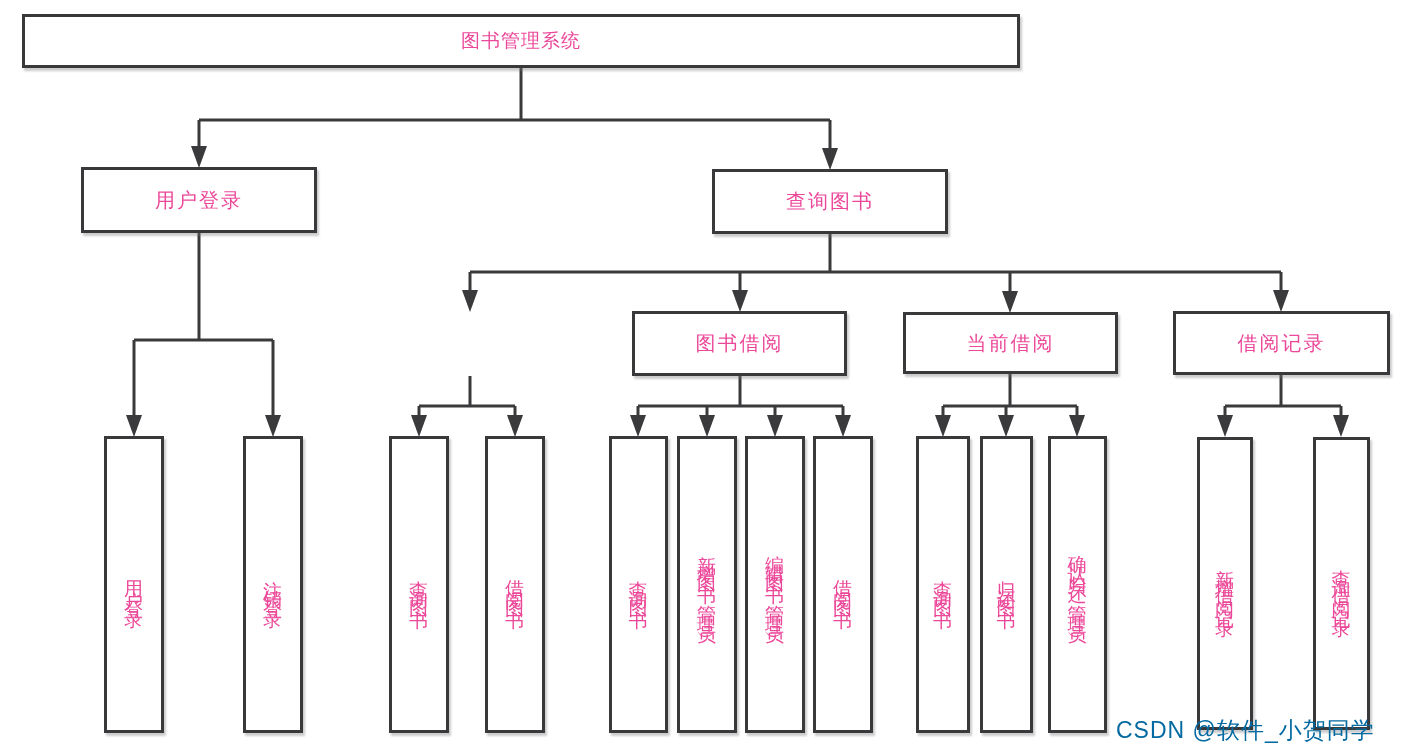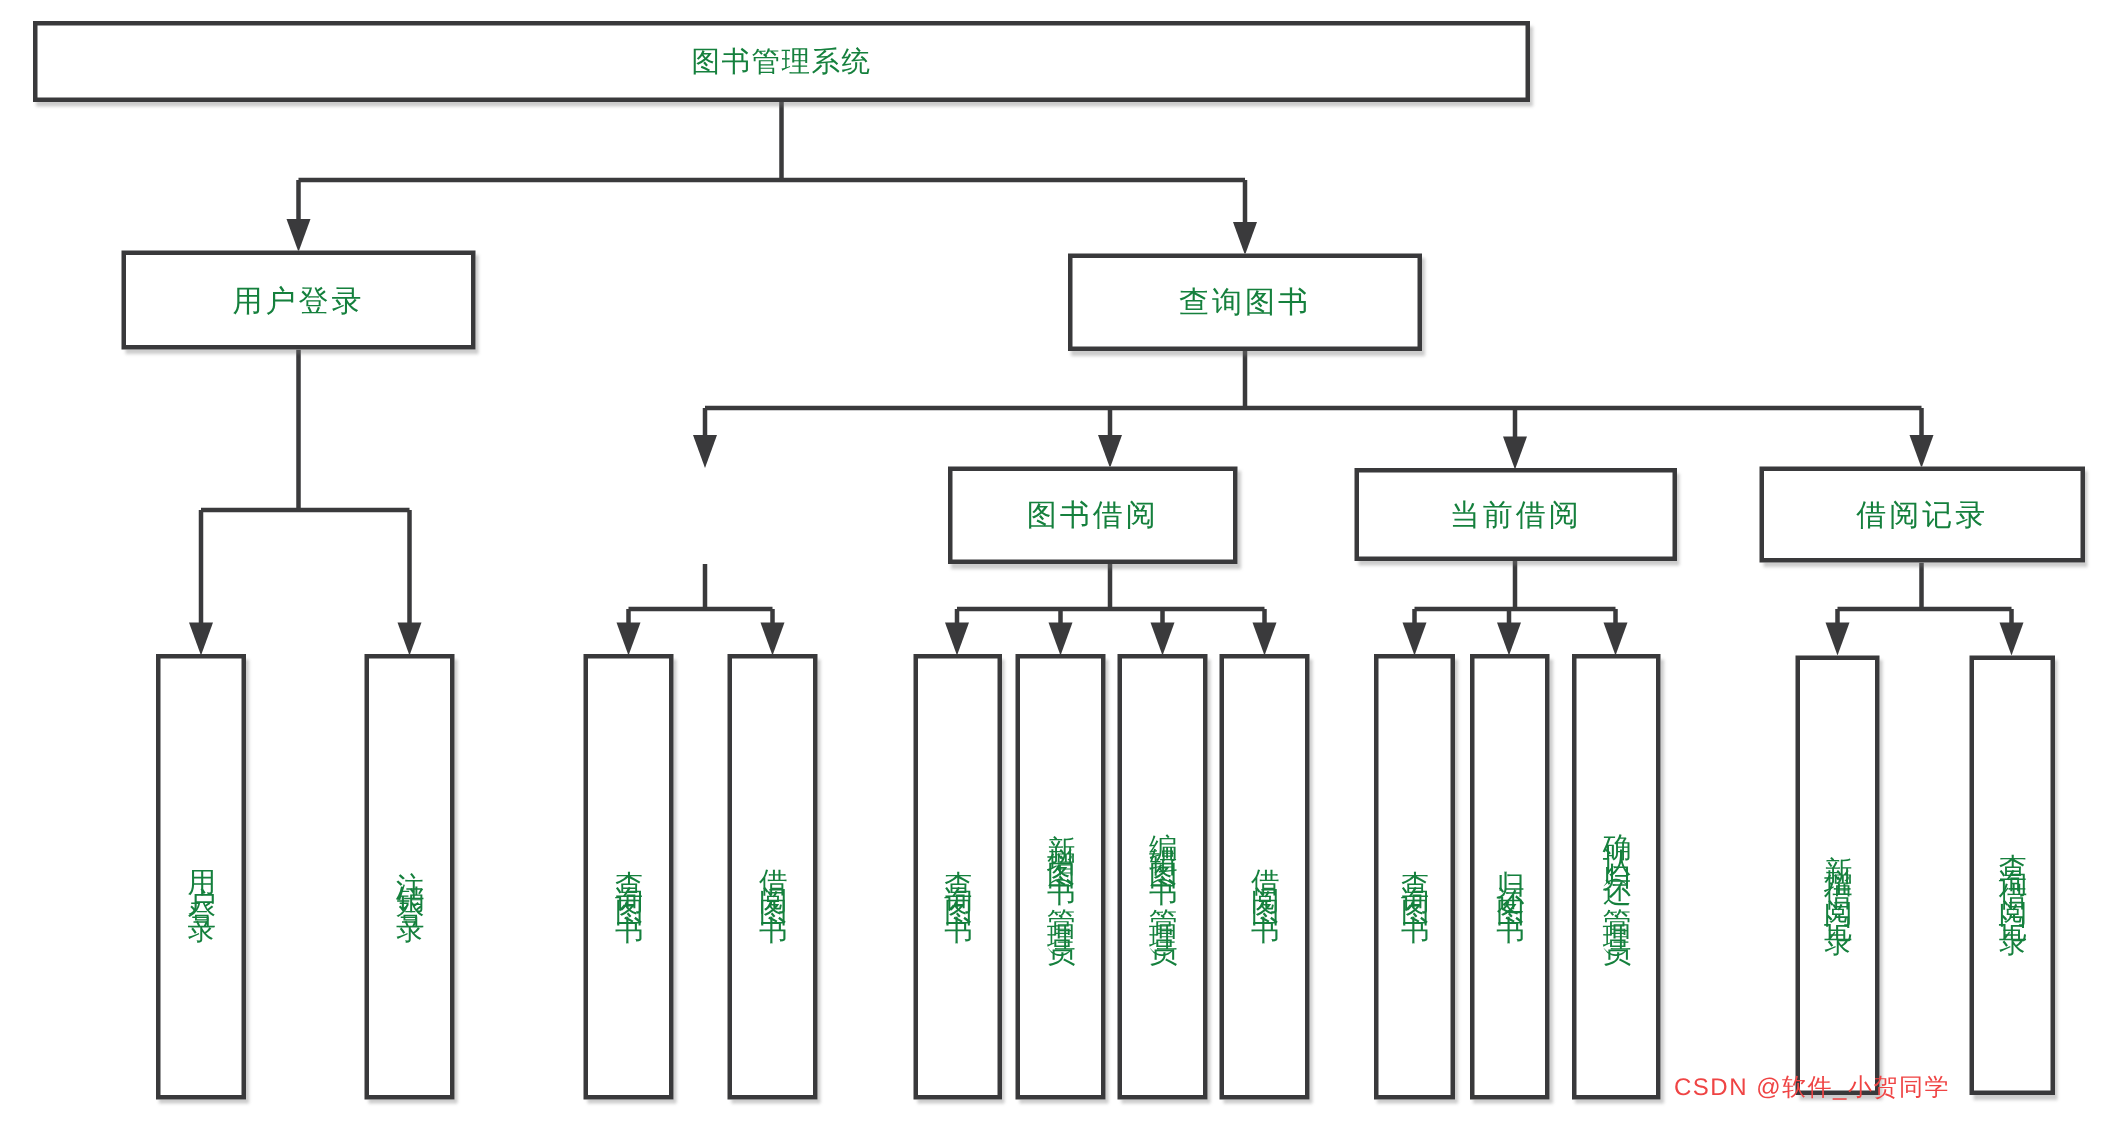--- a/index.html
+++ b/index.html
@@ -18,40 +18,40 @@
     pointer-events: none;
   }
   .node {
     position: absolute;
     box-sizing: border-box;
     background: #ffffff;
     border: 3px solid #39393b;
     display: flex;
     align-items: center;
     justify-content: center;
-    color: #15803d;
+    color: #ec4899;
     box-shadow: 2px 3px 2px rgba(120,120,120,0.38);
     text-align: center;
   }
   .node.root  { font-size: 19px; letter-spacing: 1px; }
   .node.l2    { font-size: 20px; letter-spacing: 2px; }
   .node.l3    { font-size: 20px; letter-spacing: 2px; }
   .node.leaf  { font-size: 19px; }
   .node.leaf .vtext {
     writing-mode: vertical-rl;
     text-orientation: mixed;
     letter-spacing: 10px;
     line-height: 1;
   }
   .watermark {
     position: absolute;
     left: 1116px;
     top: 715px;
-    font-size: 16px;
-    color: #ef4444;
+    font-size: 23px;
+    color: #0369a1;
     letter-spacing: 1px;
     white-space: nowrap;
   }
 </style>
 </head>
 <body>
 
 <div class="canvas">
 
   <svg class="connectors" viewBox="0 0 1405 747" xmlns="http://www.w3.org/2000/svg">
@@ -92,21 +92,21 @@
       <polygon points="1217,415 1233,415 1225,437"></polygon>
       <polygon points="1333,415 1349,415 1341,437"></polygon>
     </g>
   </svg>
 
   <div class="node root" style="left:22px; top:14px; width:998px; height:54px;">图书管理系统</div>
 
   <div class="node l2" style="left:81px; top:167px; width:236px; height:66px;">用户登录</div>
   <div class="node l2" style="left:712px; top:169px; width:236px; height:65px;">查询图书</div>
 
-  <div class="node l3" style="left:632px; top:311px; width:193px; height:65px;">图书借阅</div>
+  <div class="node l3" style="left:632px; top:311px; width:215px; height:65px;">图书借阅</div>
   <div class="node l3" style="left:1173px; top:311px; width:217px; height:64px;">借阅记录</div>
   <div class="node l3" style="left:903px; top:312px; width:215px; height:62px;">当前借阅</div>
 
   <div class="node leaf" style="left:104px; top:436px; width:60px; height:297px;">
     <span class="vtext">用户登录</span>
   </div>
   <div class="node leaf" style="left:243px; top:436px; width:60px; height:297px;">
     <span class="vtext">注销登录</span>
   </div>
 

